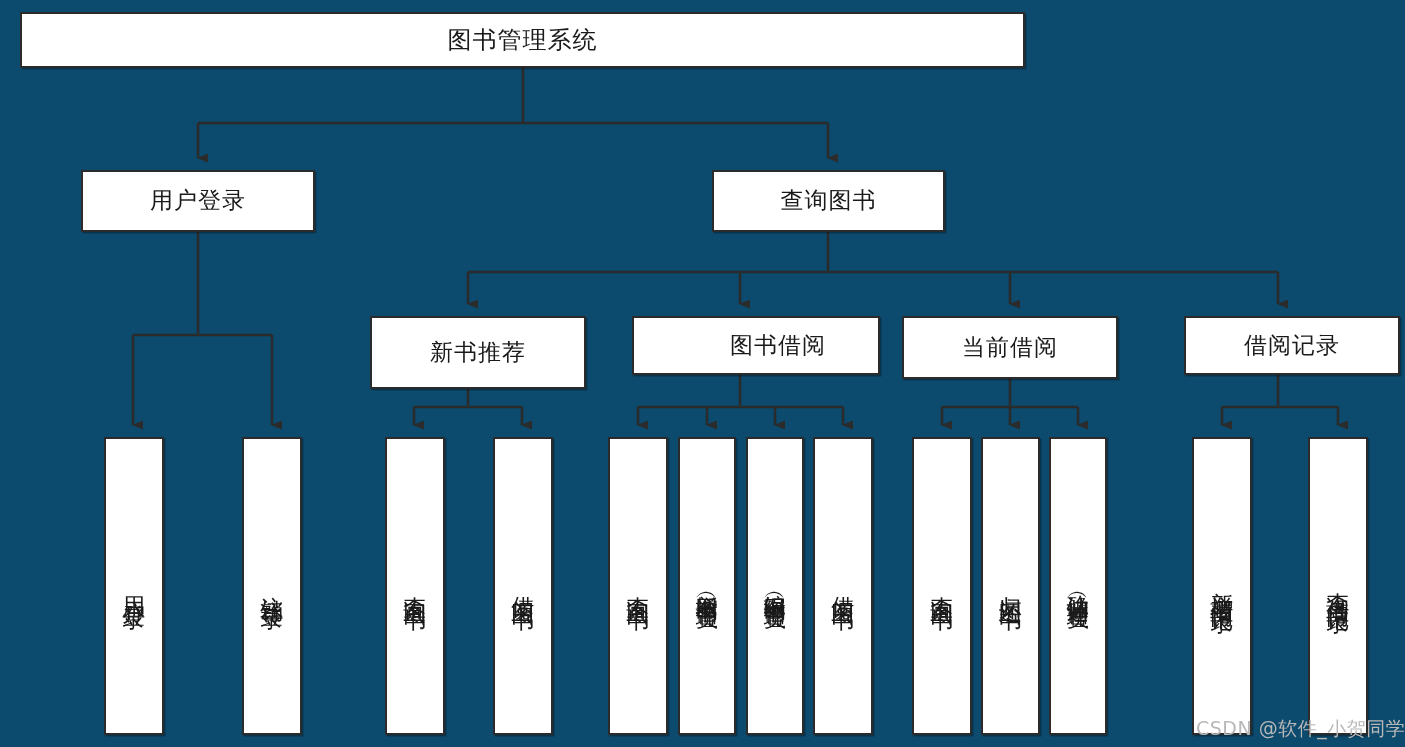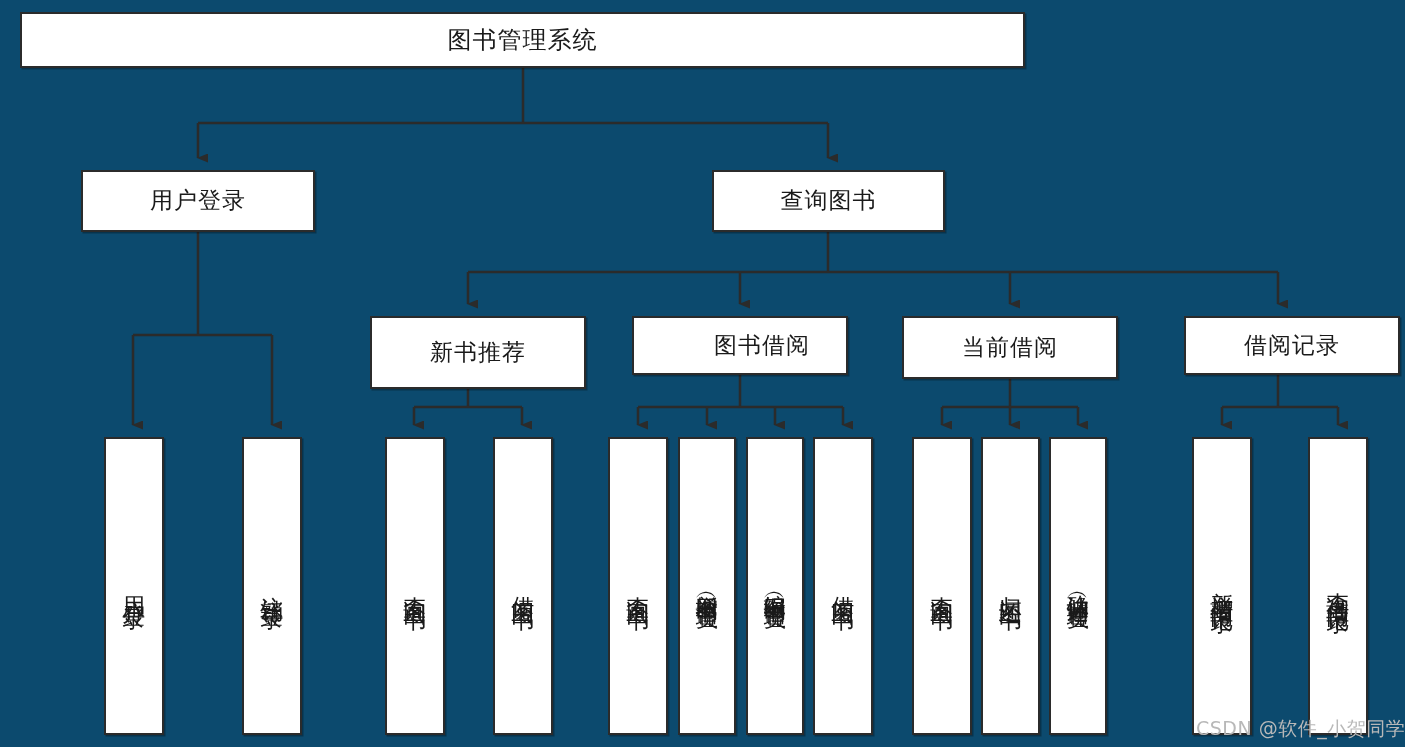--- a/index.html
+++ b/index.html
@@ -71,21 +71,21 @@
       <path d="M1338,407 L1338,425" marker-end="url(#arw)"></path>
     </g>
   </svg>
 
   <div class="node h" id="root" style="left:20px;top:12px;width:1005px;height:56px;">图书管理系统</div>
 
   <div class="node h" style="left:81px;top:170px;width:234px;height:62px;">用户登录</div>
   <div class="node h" style="left:712px;top:170px;width:233px;height:62px;">查询图书</div>
 
   <div class="node h" style="left:362px;top:316px;width:216px;height:73px;margin-left:8px;">新书推荐</div>
-  <div class="node h" style="left:632px;top:316px;width:216px;height:59px;padding-left:44px;">图书借阅</div>
+  <div class="node h" style="left:632px;top:316px;width:248px;height:59px;padding-left:44px;">图书借阅</div>
   <div class="node h" style="left:902px;top:316px;width:216px;height:63px;">当前借阅</div>
   <div class="node h" style="left:1172px;top:316px;width:216px;height:59px;margin-left:12px;">借阅记录</div>
 
   <div class="node v" style="left:104px;top:437px;width:60px;height:298px;">用户登录</div>
   <div class="node v" style="left:242px;top:437px;width:60px;height:298px;">注销登录</div>
 
   <div class="node v" style="left:385px;top:437px;width:60px;height:298px;">查询图书</div>
   <div class="node v" style="left:493px;top:437px;width:60px;height:298px;">借阅图书</div>
 
   <div class="node v" style="left:608px;top:437px;width:60px;height:298px;">查询图书</div>

